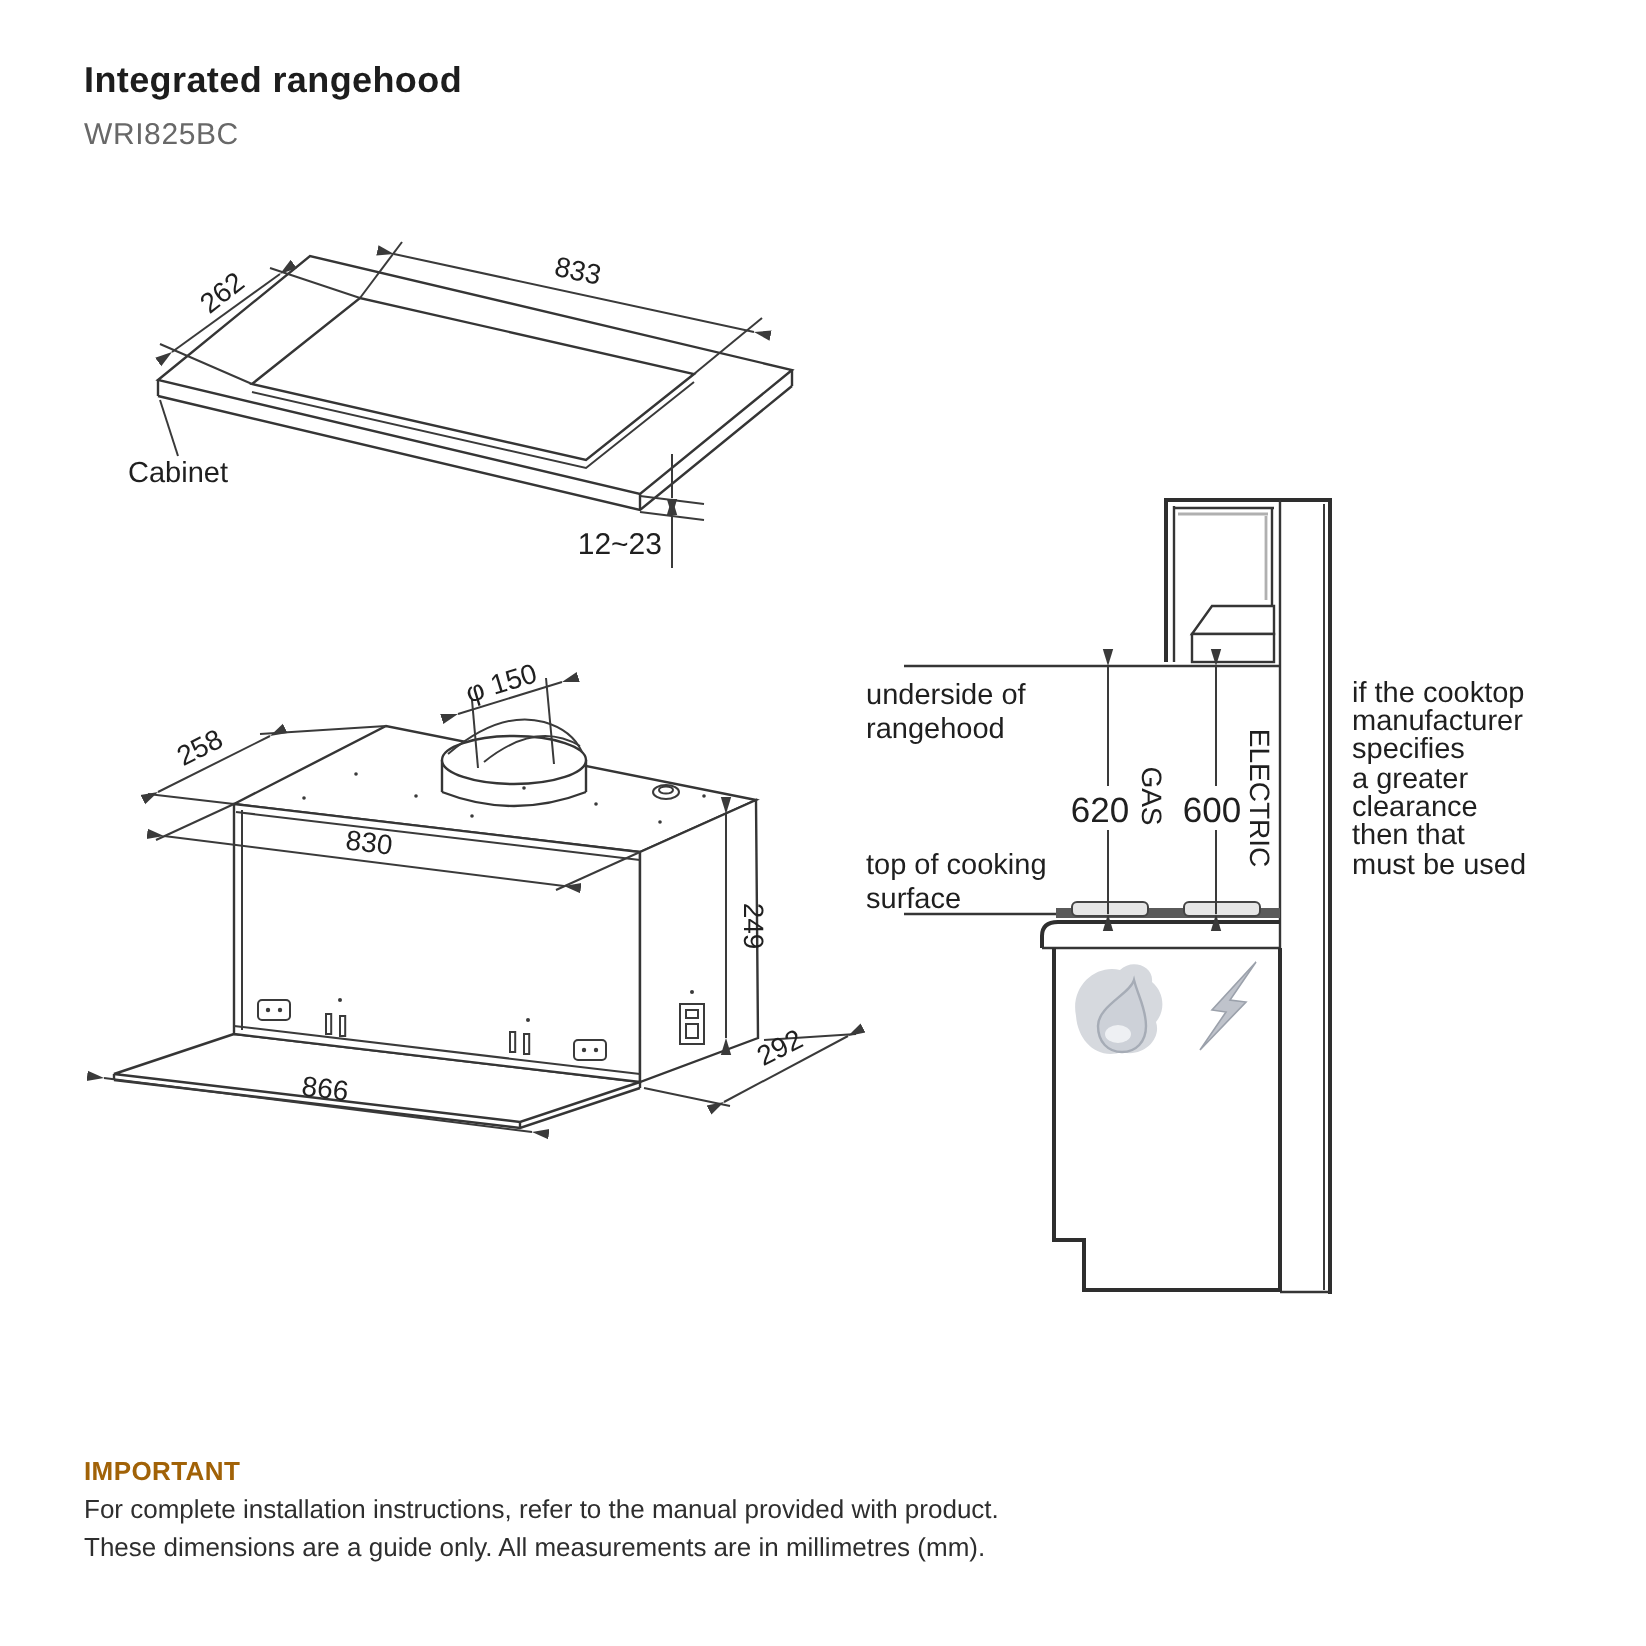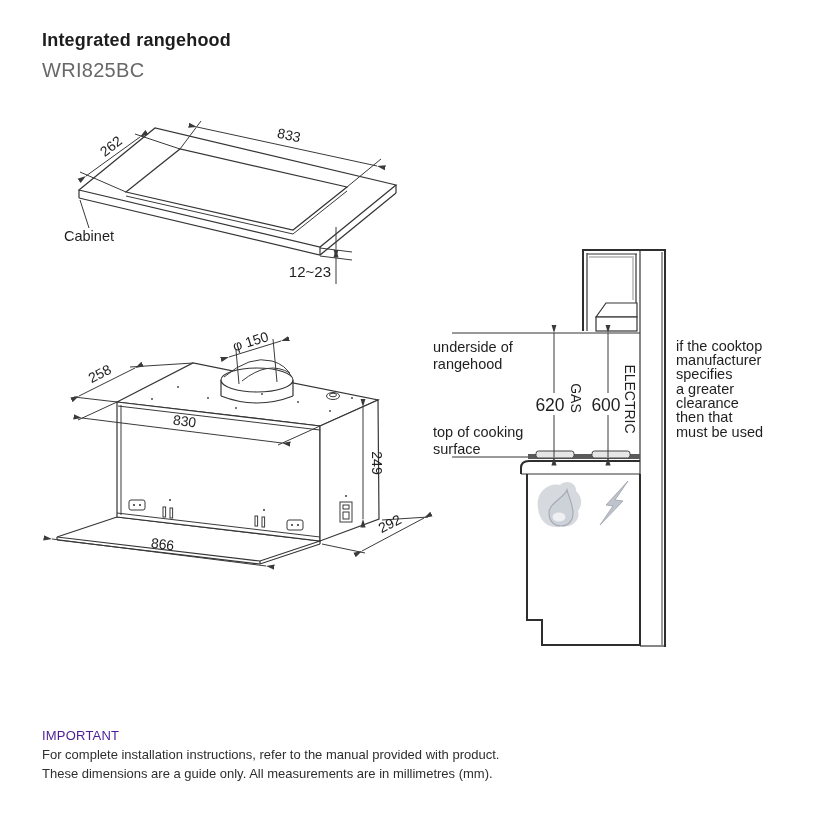--- a/index.html
+++ b/index.html
@@ -1,23 +1,23 @@
 <!DOCTYPE html>
 <html><head>
 <meta charset="utf-8">
 <style>
   html,body{margin:0;padding:0;background:#fff;}
   .page{position:relative;width:823px;height:823px;background:#ffffff;overflow:hidden;
         font-family:"Liberation Sans",sans-serif;}
   .hdr{position:absolute;left:42px;top:30px;}
   .hdr .title{font-size:18px;font-weight:bold;color:#1d1d1d;letter-spacing:.2px;text-align:right;}
-  .hdr .model{font-size:20px;color:#686868;margin-top:8px;letter-spacing:.3px;}
+  .hdr .model{font-size:15px;color:#686868;margin-top:8px;letter-spacing:.3px;}
   .art{position:absolute;left:0;top:0;width:823px;height:823px;}
   .ftr{position:absolute;left:42px;top:728px;width:740px;}
-  .ftr .imp{font-size:13px;font-weight:normal;color:#4c1d95;letter-spacing:.2px;}
+  .ftr .imp{font-size:13px;font-weight:bold;color:#a16207;letter-spacing:.2px;}
   .ftr .ln{font-size:13px;color:#2e2e2e;margin-top:3.5px;line-height:16px;}
   svg text{font-family:"Liberation Sans",sans-serif;fill:#1f1f1f;}
   .dim{font-size:14px;}
   .dim15{font-size:15px;}
   .big{font-size:17.5px;}
   .rot{font-size:14px;}
   .lbl{font-size:14.5px;}
   .note{font-size:14.5px;}
   .thin{stroke:#3a3a3a;stroke-width:1;fill:none;}
   .med{stroke:#353535;stroke-width:1.2;fill:none;}

